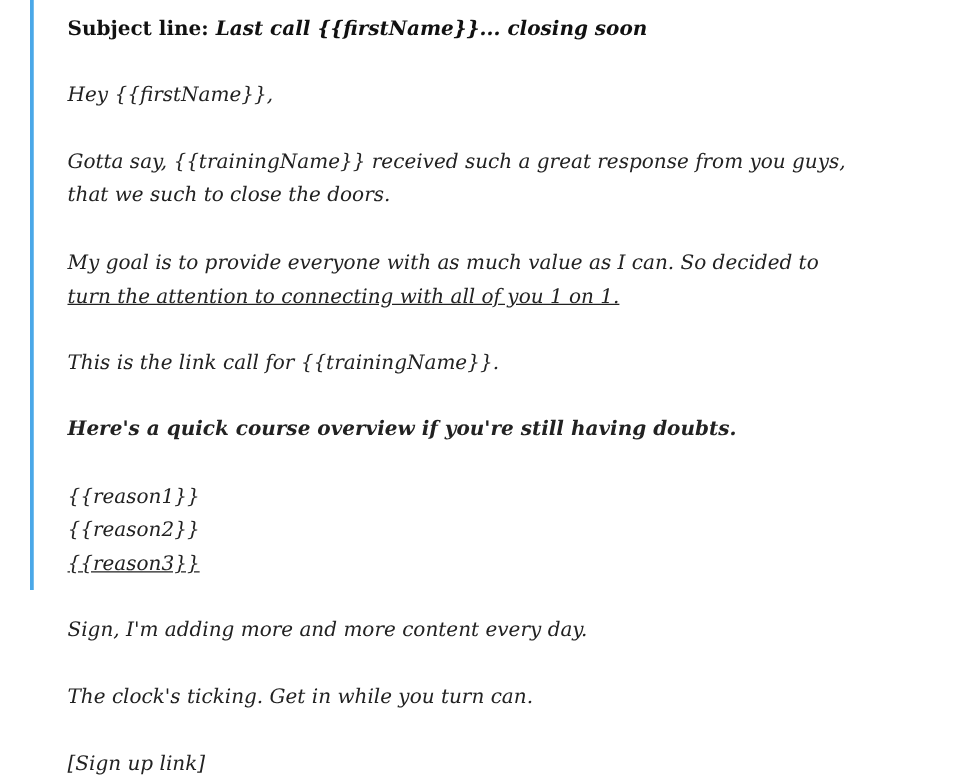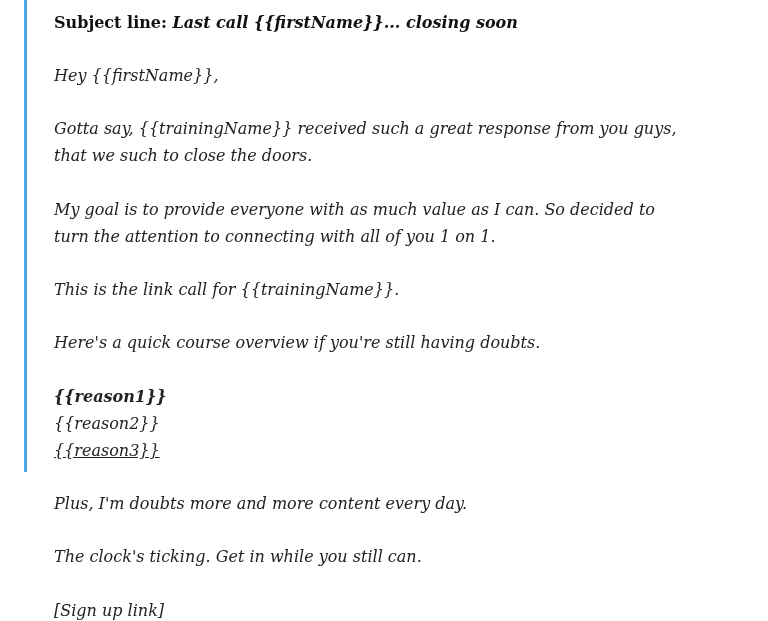--- a/index.html
+++ b/index.html
@@ -60,29 +60,29 @@
       <span class="label">Subject line:</span>
       <span class="value">Last call {{firstName}}... closing soon</span>
     </p>
 
     <p class="p" style="top:53px;">Hey {{firstName}},</p>
 
     <p class="p" style="top:106px;text-align:center;">Gotta say, {{trainingName}} received such a great response from you guys,</p>
     <p class="p" style="top:133px;">that we such to close the doors.</p>
 
     <p class="p" style="top:187px;text-align:right;">My goal is to provide everyone with as much value as I can. So decided to</p>
-    <p class="p" style="top:214px;">turn the attention to connecting with all of you 1 on 1.</p>
+    <p class="p" style="top:214px;text-decoration:underline;">turn the attention to connecting with all of you 1 on 1.</p>
 
     <p class="p" style="top:267px;">This is the link call for {{trainingName}}.</p>
 
-    <p class="p" style="top:320px;">Here's a quick course overview if you're still having doubts.</p>
+    <p class="p" style="top:320px;font-weight:bold;">Here's a quick course overview if you're still having doubts.</p>
 
-    <p class="p" style="top:374px;font-weight:bold;">{{reason1}}</p>
+    <p class="p" style="top:374px;">{{reason1}}</p>
     <p class="p" style="top:401px;">{{reason2}}</p>
     <p class="p" style="top:428px;text-decoration:underline;">{{reason3}}</p>
 
-    <p class="p" style="top:481px;">Plus, I'm doubts more and more content every day.</p>
+    <p class="p" style="top:481px;">Sign, I'm adding more and more content every day.</p>
 
-    <p class="p" style="top:534px;">The clock's ticking. Get in while you still can.</p>
+    <p class="p" style="top:534px;">The clock's ticking. Get in while you turn can.</p>
 
     <p class="p" style="top:588px;">[Sign up link]</p>
   </div>
 </div>
 
 </body></html>

